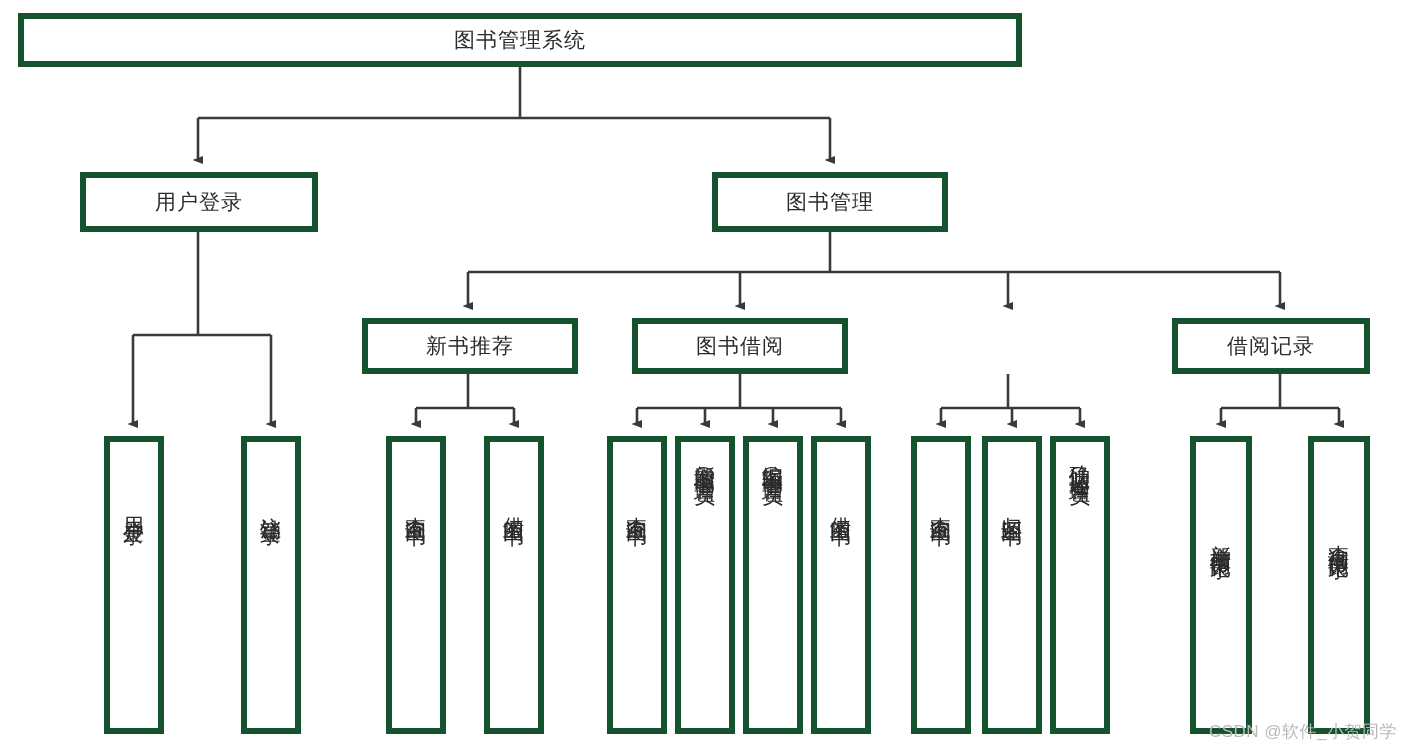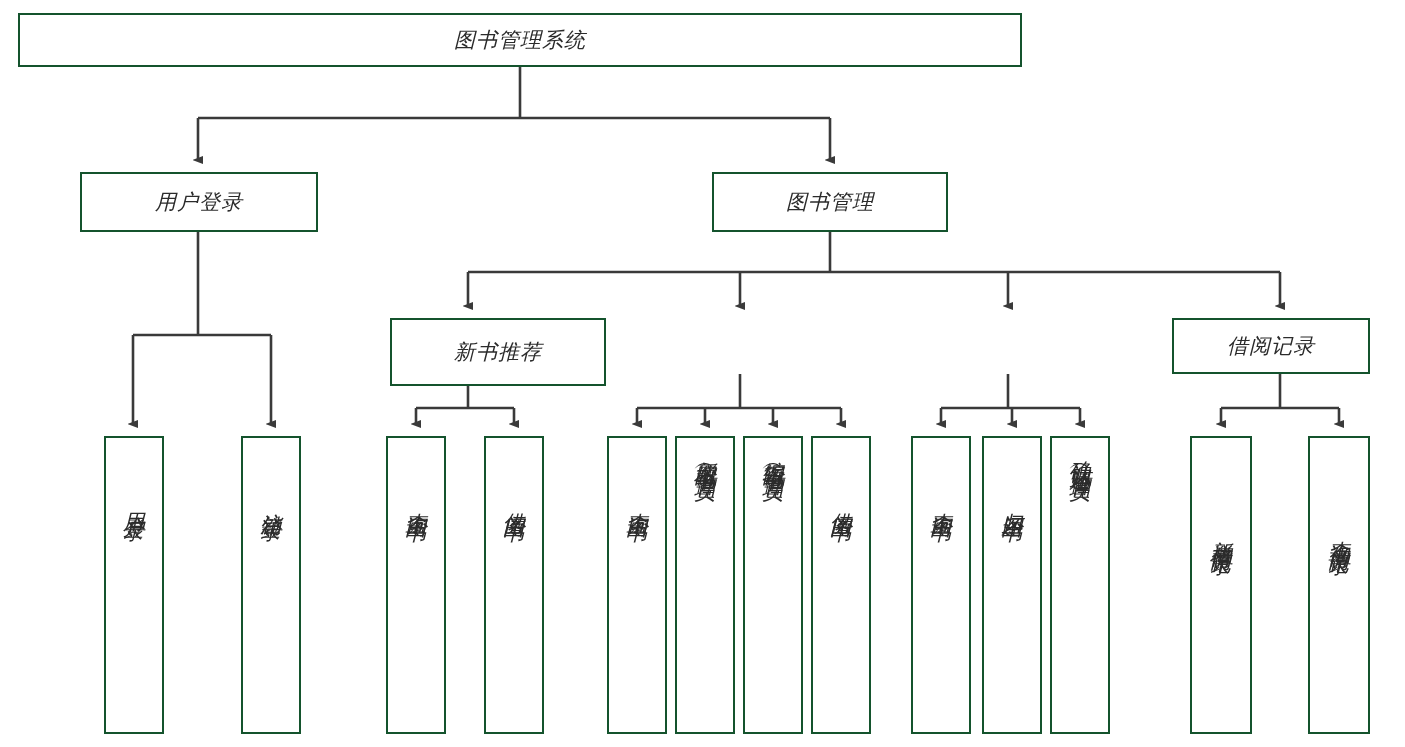--- a/index.html
+++ b/index.html
@@ -21,27 +21,26 @@
     position: absolute;
     left: 0;
     top: 0;
     width: 1405px;
     height: 747px;
     pointer-events: none;
   }
   .node {
     position: absolute;
     box-sizing: border-box;
-    border: 2px solid #14532d;
+    border: 6px solid #14532d;
     background: #ffffff;
     display: flex;
     align-items: center;
     justify-content: center;
     color: #2b2b2b;
-    font-style: italic;
   }
   .node.horiz {
     font-size: 21px;
     letter-spacing: 1px;
   }
   .node.vert {
     font-size: 21px;
     align-items: flex-start;
     justify-content: center;
     padding-top: 6px;
@@ -128,22 +127,25 @@
     <span>图书管理系统</span>
   </div>
 
   <div class="node horiz" style="left:80px;top:172px;width:238px;height:60px;">
     <span>用户登录</span>
   </div>
   <div class="node horiz" style="left:712px;top:172px;width:236px;height:60px;text-align:center;">
     <span>图书管理</span>
   </div>
 
-  <div class="node horiz" style="left:362px;top:318px;width:216px;height:68px;margin-left:28px;">
+  <div class="node horiz" style="left:362px;top:318px;width:216px;height:56px;">
     <span>新书推荐</span>
+  </div>
+  <div class="node horiz" style="left:632px;top:318px;width:216px;height:56px;">
+    <span>图书借阅</span>
   </div>
   <div class="node horiz" style="left:1172px;top:318px;width:198px;height:56px;">
     <span>借阅记录</span>
   </div>
 
   <div class="node vert mid" style="left:104px;top:436px;width:60px;height:298px;">
     <span class="vtext">用户登录</span>
   </div>
   <div class="node vert mid" style="left:241px;top:436px;width:60px;height:298px;">
     <span class="vtext">注销登录</span>
@@ -179,14 +181,15 @@
     <span class="vtext">确认归还（管理员）</span>
   </div>
 
   <div class="node vert midlow" style="left:1190px;top:436px;width:62px;height:298px;">
     <span class="vtext">新增借阅记录</span>
   </div>
   <div class="node vert midlow" style="left:1308px;top:436px;width:62px;height:298px;">
     <span class="vtext">查询借阅记录</span>
   </div>
 
+  <div class="watermark">CSDN @软件_小贺同学</div>
 
 </div>
 
 </body></html>

